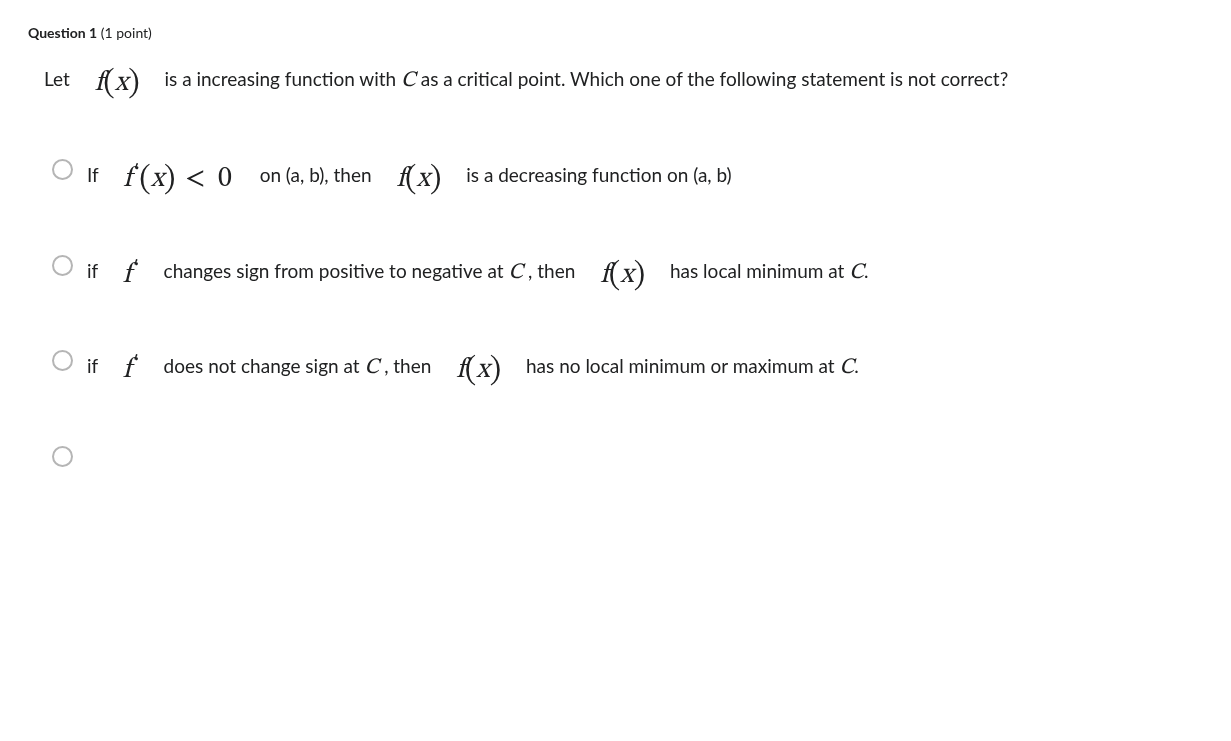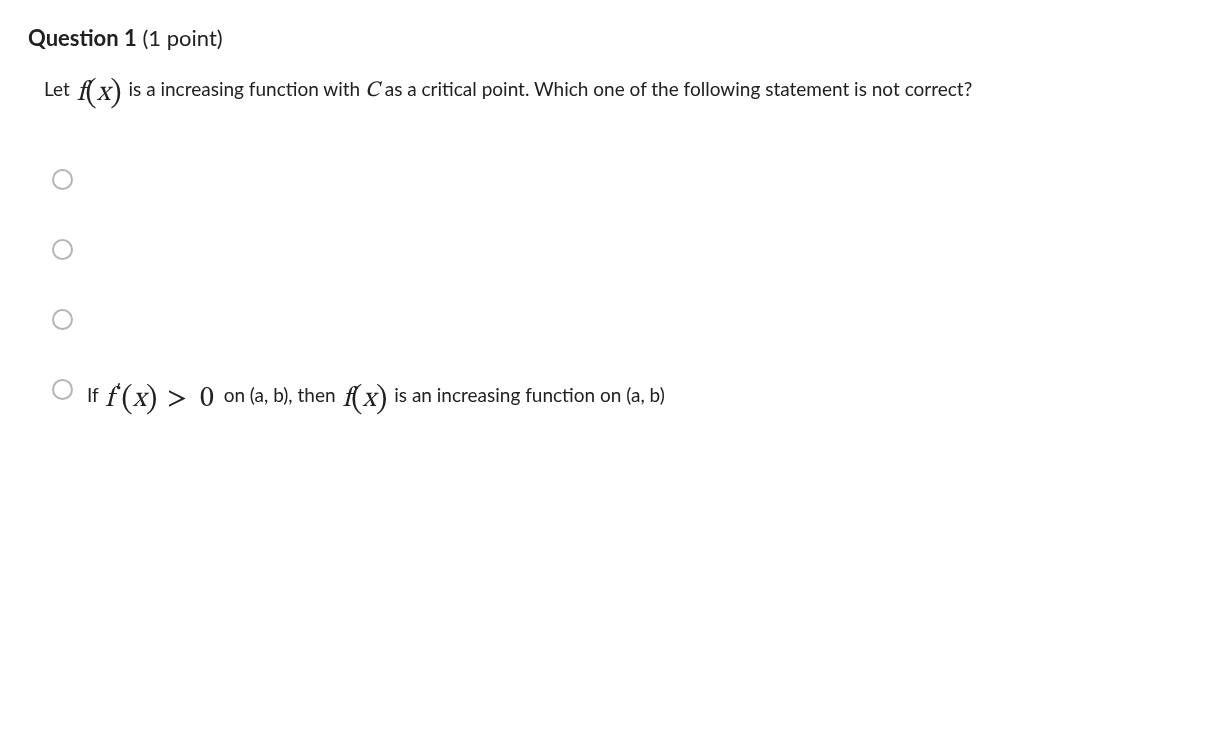--- a/index.html
+++ b/index.html
@@ -6,21 +6,21 @@
   body {
     margin: 0;
     padding: 24px 28px;
     font-family: "Lato", "Helvetica Neue", Arial, sans-serif;
     color: #202122;
     font-size: 19px;
     width: 1231px;
     background: #fff;
   }
   .q-header {
-    font-size: 22px;
+    font-size: 14px;
     margin-bottom: 18px;
   }
   .q-header .bold { font-weight: 700; }
   .prompt {
     margin: 0 0 40px 16px;
     line-height: 1.6;
   }
   .options {
     margin-left: 24px;
   }
@@ -41,21 +41,21 @@
   }
   .opt-text {
     line-height: 1.55;
     padding-top: 6px;
   }
   .math {
     font-family: "STIX Two Math", "Cambria Math", "Times New Roman", serif;
     font-size: 28px;
     font-style: italic;
     vertical-align: -4px;
-    margin: 0 2px;
+    margin: 0 20px;
   }
   .math .paren {
     font-size: 32px;
     font-style: normal;
     vertical-align: -2px;
   }
   .math .op {
     font-style: normal;
     margin: 0 3px;
   }
@@ -78,34 +78,54 @@
   <span class="math">f<span class="paren">(</span>x<span class="paren">)</span></span>
   <span> is a increasing function with </span>
   <span class="mathC">C</span>
   <span> as a critical point. Which one of the following statement is not correct?</span>
 </div>
 
 <div class="options">
 
   <div class="option">
     <div class="radio"></div>
+    <div class="opt-text">
+      <span>If </span>
+      <span class="math">f<sup>′</sup><span class="paren">(</span>x<span class="paren">)</span> <span class="op">&lt;</span> <span class="op">0</span></span>
+      <span> on (a, b), then </span>
+      <span class="math">f<span class="paren">(</span>x<span class="paren">)</span></span>
+      <span> is a decreasing function on (a, b)</span>
+    </div>
+  </div>
+
+  <div class="option">
+    <div class="radio"></div>
+    <div class="opt-text">
+      <span>if </span>
+      <span class="math">f<sup>′</sup></span>
+      <span> changes sign from positive to negative at </span>
+      <span class="mathC">C</span>
+      <span>, then </span>
+      <span class="math">f<span class="paren">(</span>x<span class="paren">)</span></span>
+      <span> has local minimum at </span>
+      <span class="mathC">C</span><span>.</span>
+    </div>
+  </div>
+
+  <div class="option">
+    <div class="radio"></div>
+    <div class="opt-text">
+      <span>if </span>
+      <span class="math">f<sup>′</sup></span>
+      <span> does not change sign at </span>
+      <span class="mathC">C</span>
+      <span>, then </span>
+      <span class="math">f<span class="paren">(</span>x<span class="paren">)</span></span>
+      <span> has no local minimum or maximum at </span>
+      <span class="mathC">C</span><span>.</span>
+    </div>
   </div>
 
   <div class="option">
     <div class="radio"></div>
   </div>
 
-  <div class="option">
-    <div class="radio"></div>
-  </div>
-
-  <div class="option">
-    <div class="radio"></div>
-    <div class="opt-text">
-      <span>If </span>
-      <span class="math">f<sup>′</sup><span class="paren">(</span>x<span class="paren">)</span> <span class="op">&gt;</span> <span class="op">0</span></span>
-      <span> on (a, b), then </span>
-      <span class="math">f<span class="paren">(</span>x<span class="paren">)</span></span>
-      <span> is an increasing function on (a, b)</span>
-    </div>
-  </div>
-
 </div>
 
 </body></html>

